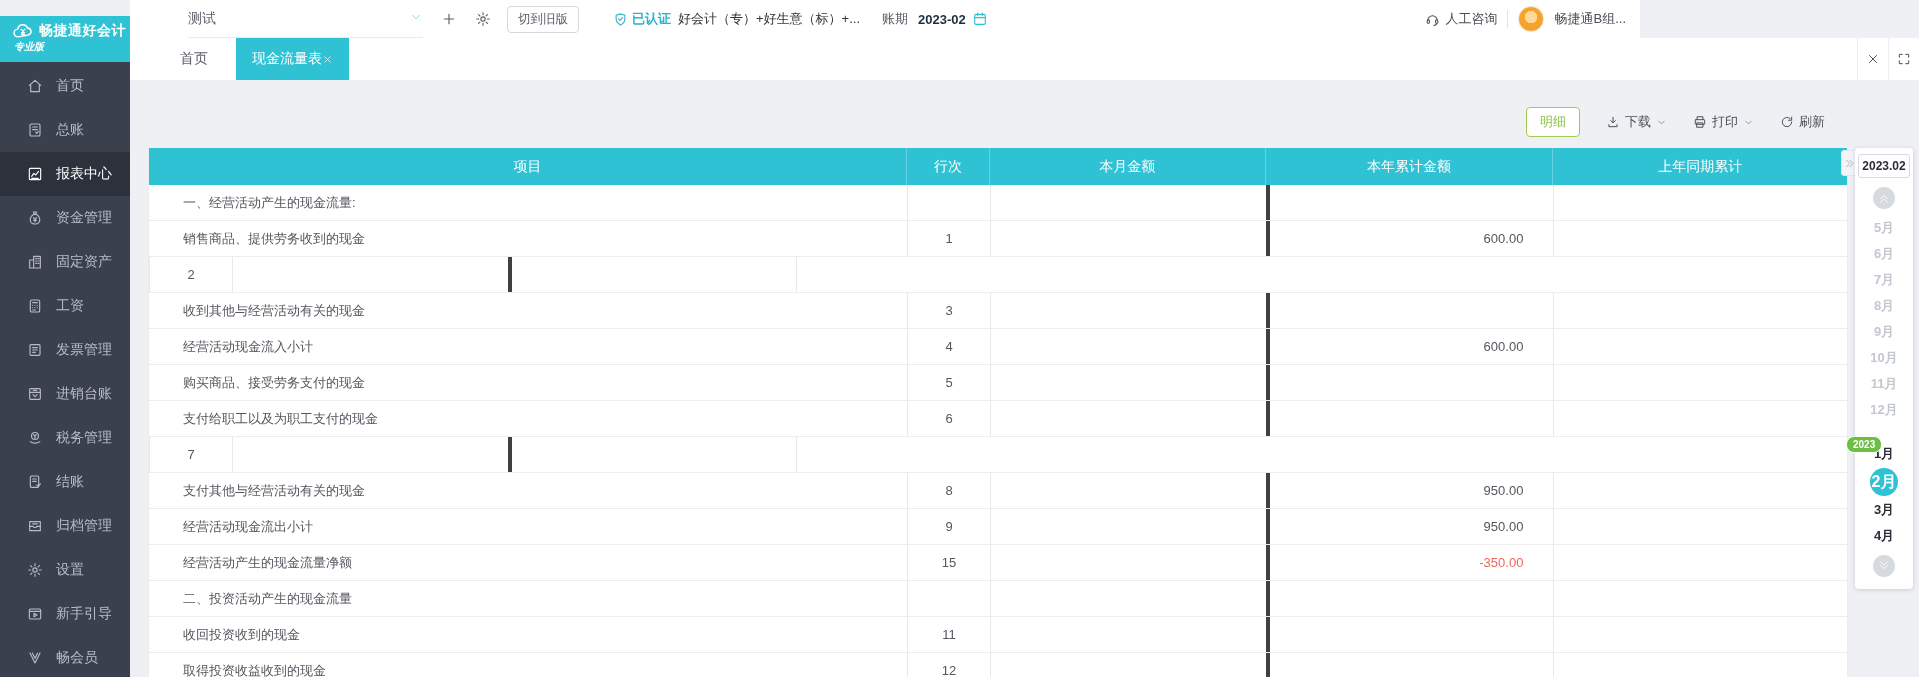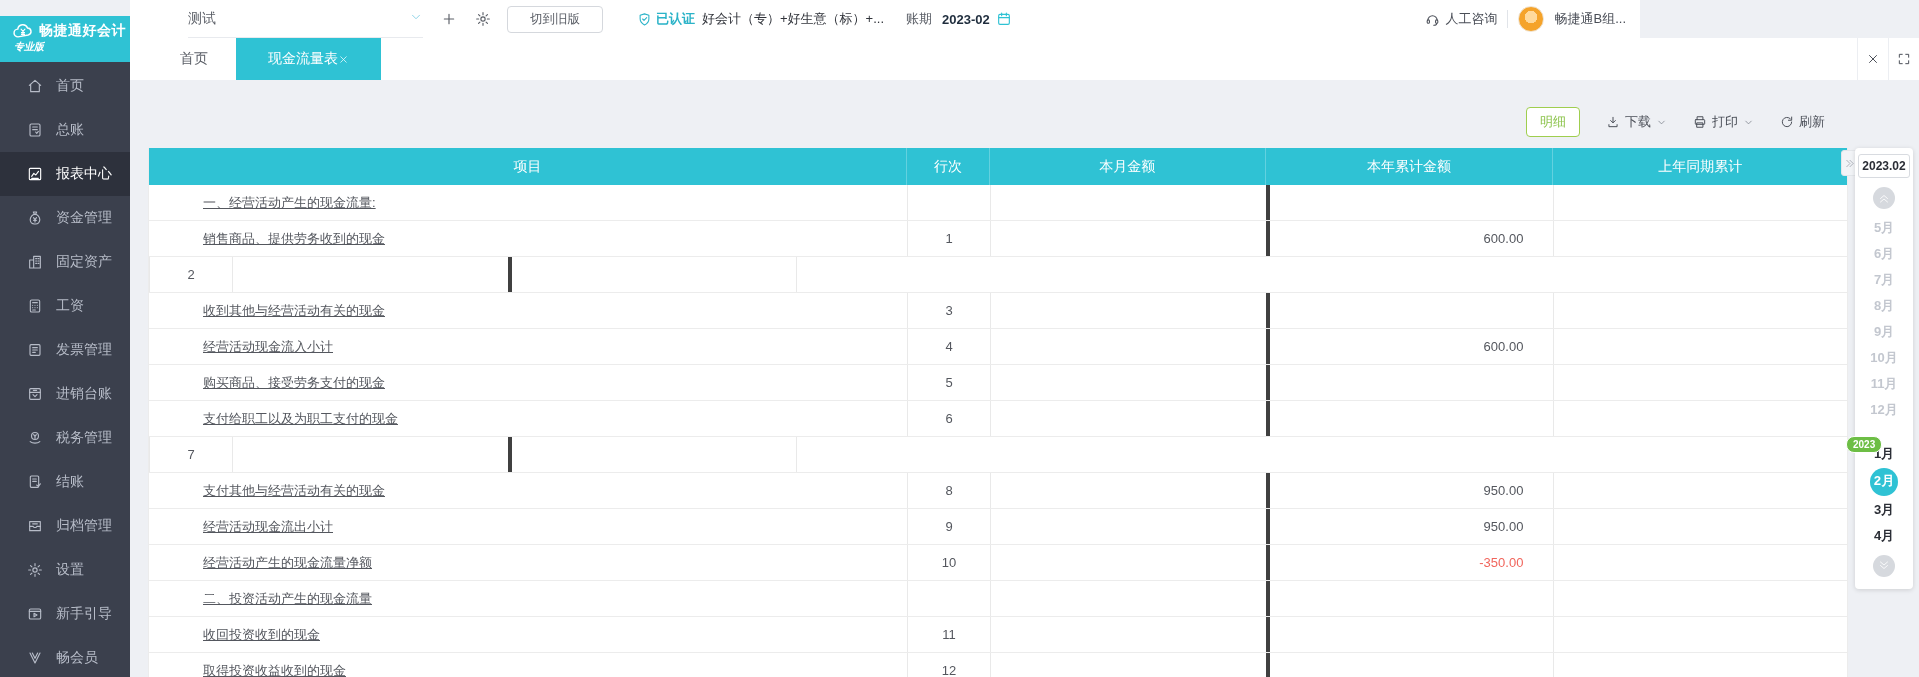--- a/index.html
+++ b/index.html
@@ -19,40 +19,40 @@
   .side-item .s-icon { width:17px; height:17px; display:flex; align-items:center; justify-content:center; }
   .side-item.active { background:#2d313c; color:#ffffff; }
 
   
   .topbar { position:absolute; left:130px; top:0; width:1510px; height:38px; background:#fff;
     display:flex; align-items:center; padding:0 14px 0 58px; font-size:13px; color:#5a5e66; }
   .company-select { width:235px; height:37px; display:flex; align-items:center; justify-content:space-between;
     border-bottom:1px solid #e8eaee; color:#5a5e66; font-size:14px; cursor:pointer; }
   .company-select .chev { color:#8fd3e8; }
   .tb-icon { margin-left:18px; color:#5a5e66; display:flex; align-items:center; cursor:pointer; }
-  .btn-old { margin-left:16px; border:1px solid #d5d8dd; border-radius:4px; padding:4px 22px;
+  .btn-old { margin-left:16px; border:1px solid #d5d8dd; border-radius:4px; padding:4px 10px;
     font-size:12.5px; color:#5a5e66; background:#fff; cursor:pointer; white-space:nowrap; }
   .certified { margin-left:34px; display:flex; align-items:center; gap:4px; color:#2bb3c8; font-weight:bold; }
   .product-text { margin-left:7px; color:#30333a; white-space:nowrap; }
   .period-label { margin-left:22px; color:#5a5e66; }
   .period-value { margin-left:10px; color:#1f2d3d; font-weight:bold; }
   .cal-icon { margin-left:6px; color:#2fc2d4; display:flex; cursor:pointer; }
   .tb-right { margin-left:auto; display:flex; align-items:center; gap:10px; }
   .support { display:flex; align-items:center; gap:5px; cursor:pointer; color:#4a4e57; }
   .tb-divider { width:1px; height:18px; background:#e1e4e9; }
   .avatar { width:26px; height:26px; border-radius:50%;
     background:radial-gradient(circle at 50% 42%, #ffd99b 0 34%, #f5a32a 35% 100%);
     border:1px solid #f0e3cf; }
   .user-name { color:#4a4e57; white-space:nowrap; }
 
   
   .tabbar { position:absolute; left:130px; top:38px; width:1789px; height:42px; background:#fff; display:flex; }
   .tab { height:42px; display:flex; align-items:center; font-size:14px; color:#5a5e66; cursor:pointer; }
   .tab.plain { padding:0 14px; margin-left:36px; }
-  .tab.active { background:#2fc2d4; color:#fff; padding:0 32px; margin-left:14px; }
+  .tab.active { background:#2fc2d4; color:#fff; padding:0 16px; margin-left:14px; }
   .tab.active .tab-close { display:flex; color:#eafcff; }
   .win-btns { position:absolute; right:0; top:0; height:42px; display:flex; }
   .win-btn { width:31px; height:42px; border-left:1px solid #eceef2; display:flex; align-items:center;
     justify-content:center; color:#4a4e57; background:#fff; cursor:pointer; }
 
   
   .toolbar { position:absolute; top:107px; right:94px; display:flex; align-items:center; gap:26px; z-index:3; }
   .btn-detail { border:1px solid #9fce4e; color:#8bc34a; background:#fff; border-radius:4px;
     padding:5px 13px; font-size:13px; cursor:pointer; }
   .tool-item { display:flex; align-items:center; gap:5px; color:#4a4e57; font-size:13px; cursor:pointer; }
@@ -64,21 +64,21 @@
   .thead { height:37px; display:flex; background:#2fc2d4; color:#fff; font-size:14px; }
   .thead > div { display:flex; align-items:center; justify-content:center; border-right:1px solid rgba(255,255,255,0.25); }
   .thead > div:last-child { border-right:none; }
   .col-item  { width:759px; }
   .col-line  { width:83px; }
   .col-month { width:276px; }
   .col-ytd   { width:288px; }
   .col-prior { width:294px; }
   .trow { height:36px; display:flex; border-bottom:1px solid #ececec; font-size:13px; color:#54575e; }
   .trow > div { display:flex; align-items:center; }
-  .c-item  { width:759px; padding-left:54px; white-space:nowrap;text-decoration:underline; }
+  .c-item  { width:759px; padding-left:34px; white-space:nowrap; }
   .c-line  { width:83px;  justify-content:center; border-left:1px solid #e9e9e9; }
   .c-month { width:276px; border-left:1px solid #e9e9e9; }
   .c-ytd   { width:288px; justify-content:flex-end; padding-right:30px; border-left:4px solid #404040; }
   .c-prior { width:294px; border-left:1px solid #e9e9e9; }
   .c-ytd.neg { color:#f1655c; }
 
   
   .expand-handle { position:absolute; left:1841px; top:150px; width:17px; height:26px; background:#f2f4f7;
     border:1px solid #e3e6ea; border-radius:3px 0 0 3px; display:flex; align-items:center; justify-content:center;
     color:#9aa0ab; z-index:6; cursor:pointer; }
@@ -89,21 +89,21 @@
   .current-period { margin:6px auto 2px; width:52px; text-align:center; border:1px solid #d8dbe0;
     border-radius:3px; font-size:12px; font-weight:bold; color:#2b2e36; padding:4px 0; cursor:pointer; }
   .scroll-btn { width:22px; height:22px; border-radius:50%; background:#d6d9de; color:#fff;
     display:flex; align-items:center; justify-content:center; margin:9px auto 6px; cursor:pointer; }
   .scroll-btn.down { margin:6px auto 0; }
   .month-list { display:flex; flex-direction:column; align-items:center; }
   .month-item { height:26px; line-height:26px; text-align:center; width:100%;
     font-size:13px; font-weight:bold; color:#2b2e36; cursor:pointer; }
   .month-item.disabled { color:#c3c7cf; cursor:default; }
   .month-item.active { width:28px; height:28px; line-height:28px; border-radius:50%;
-    background:#2fc2d4; color:#fff; font-size:13px; margin:1px 0;font-family:Liberation Mono, monospace; }
+    background:#2fc2d4; color:#fff; font-size:16px; margin:1px 0; }
   .year-badge { position:absolute; left:-9px; top:288px; background:#6dbe45; color:#fff;
     font-size:10px; font-weight:bold; padding:2px 6px; border-radius:8px; border:1px solid #fff; }
 </style>
 </head>
 <body>
 
 <div class="sidebar">
   <div class="logo-block">
     <div class="logo-row">
       <span style="display:flex;">
@@ -439,21 +439,21 @@
   </div>
       <div class="trow">
     <div class="c-item">经营活动现金流出小计</div>
     <div class="c-line">9</div>
     <div class="c-month"></div>
     <div class="c-ytd">950.00</div>
     <div class="c-prior"></div>
   </div>
       <div class="trow">
     <div class="c-item">经营活动产生的现金流量净额</div>
-    <div class="c-line">10</div>
+    <div class="c-line">15</div>
     <div class="c-month"></div>
     <div class="c-ytd neg">-350.00</div>
     <div class="c-prior"></div>
   </div>
       <div class="trow">
     <div class="c-item">二、投资活动产生的现金流量</div>
     <div class="c-line"></div>
     <div class="c-month"></div>
     <div class="c-ytd"></div>
     <div class="c-prior"></div>

